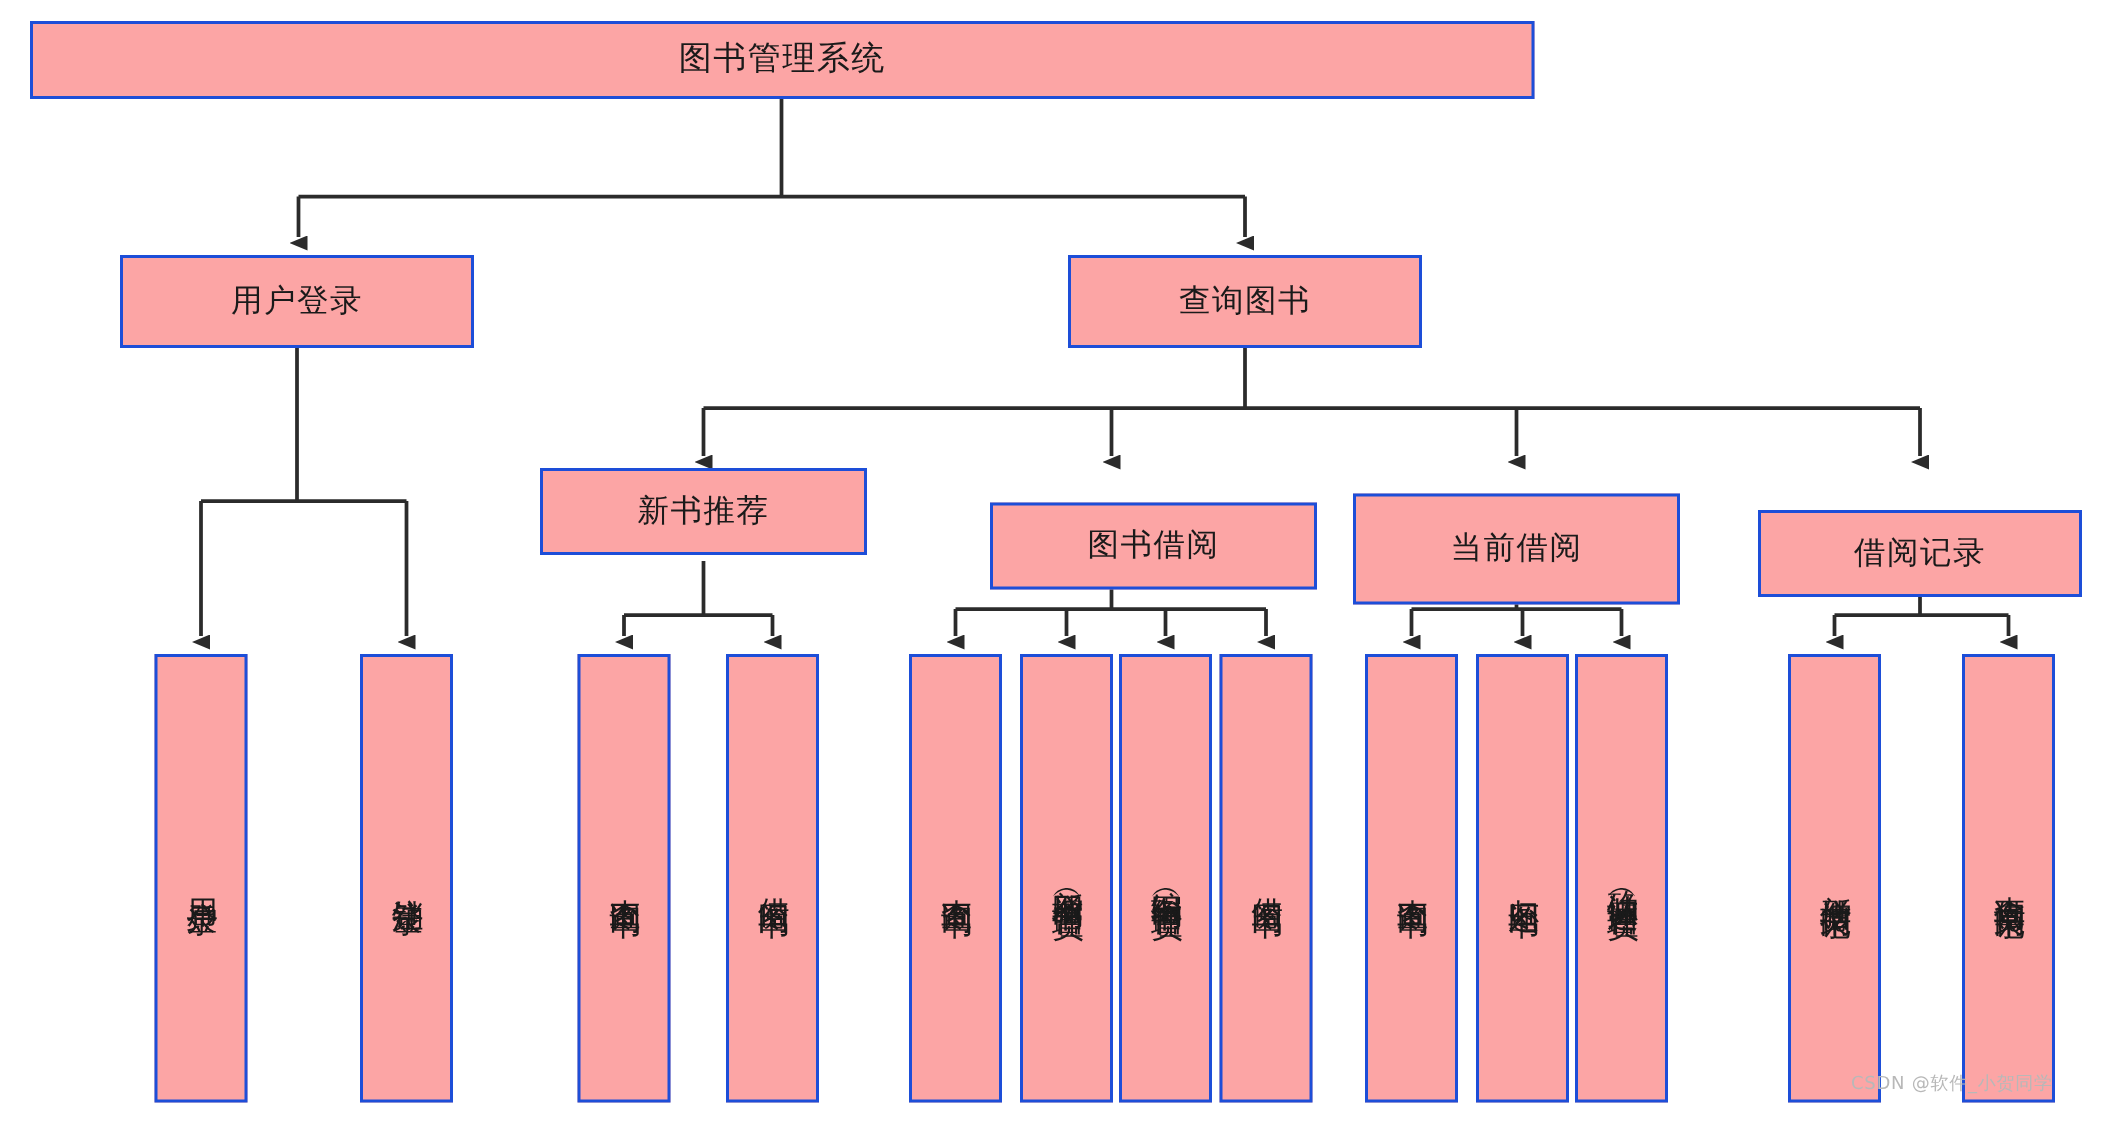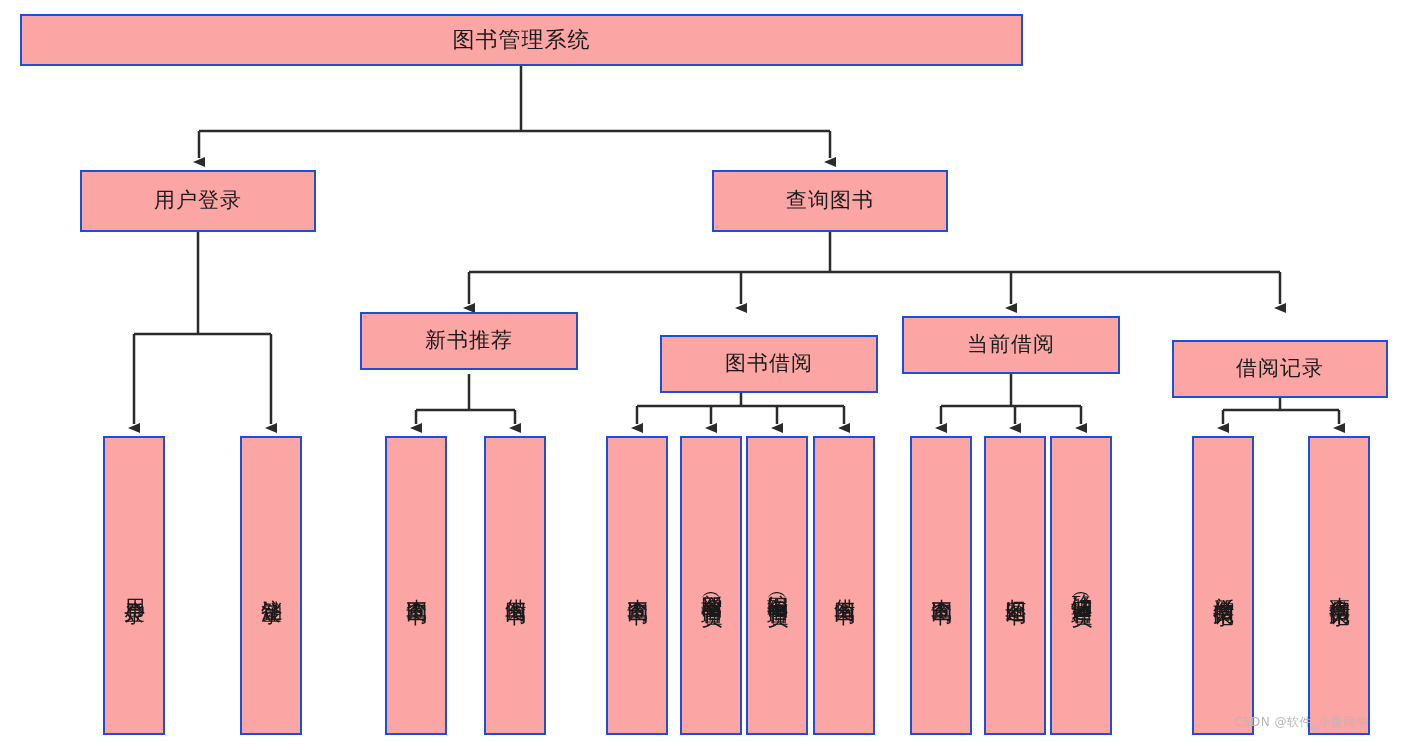--- a/index.html
+++ b/index.html
@@ -132,21 +132,21 @@
   <div class="node" style="left:712px; top:170px; width:236px; height:62px;">
     <span class="node-h">查询图书</span>
   </div>
 
   <div class="node" style="left:360px; top:312px; width:218px; height:58px;">
     <span class="node-h">新书推荐</span>
   </div>
   <div class="node" style="left:660px; top:316px; width:218px; height:58px;margin-top:19px;">
     <span class="node-h">图书借阅</span>
   </div>
-  <div class="node" style="left:902px; top:316px; width:218px; height:58px;">
+  <div class="node" style="left:902px; top:329px; width:218px; height:74px;">
     <span class="node-h">当前借阅</span>
   </div>
   <div class="node" style="left:1172px; top:316px; width:216px; height:58px;margin-top:24px;">
     <span class="node-h">借阅记录</span>
   </div>
 
   <div class="node leaf" style="left:103px; top:436px; width:62px; height:299px;">
     <span class="node-v">用户登录</span>
   </div>
   <div class="node leaf" style="left:240px; top:436px; width:62px; height:299px;">

